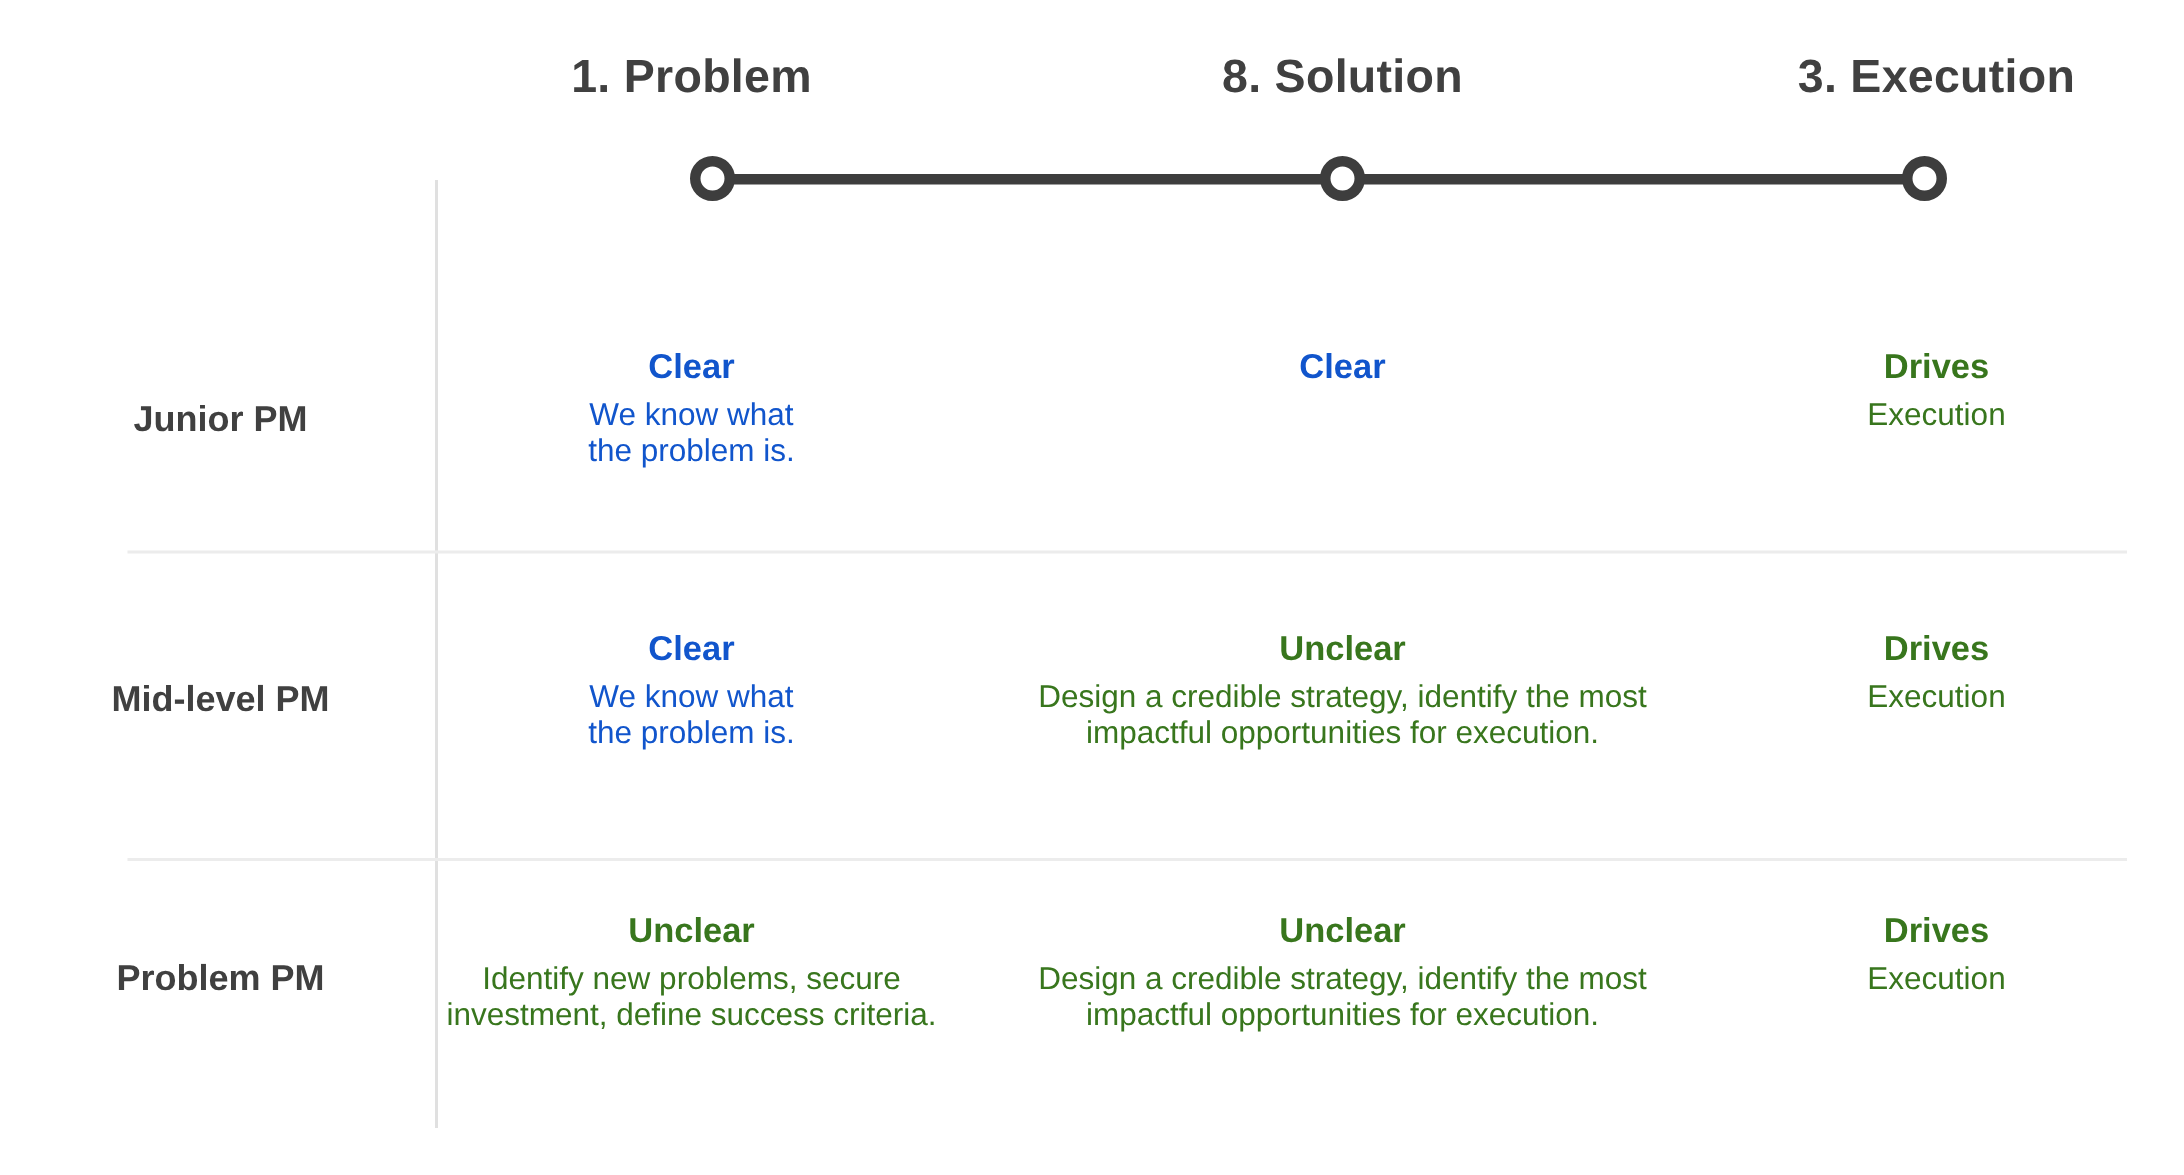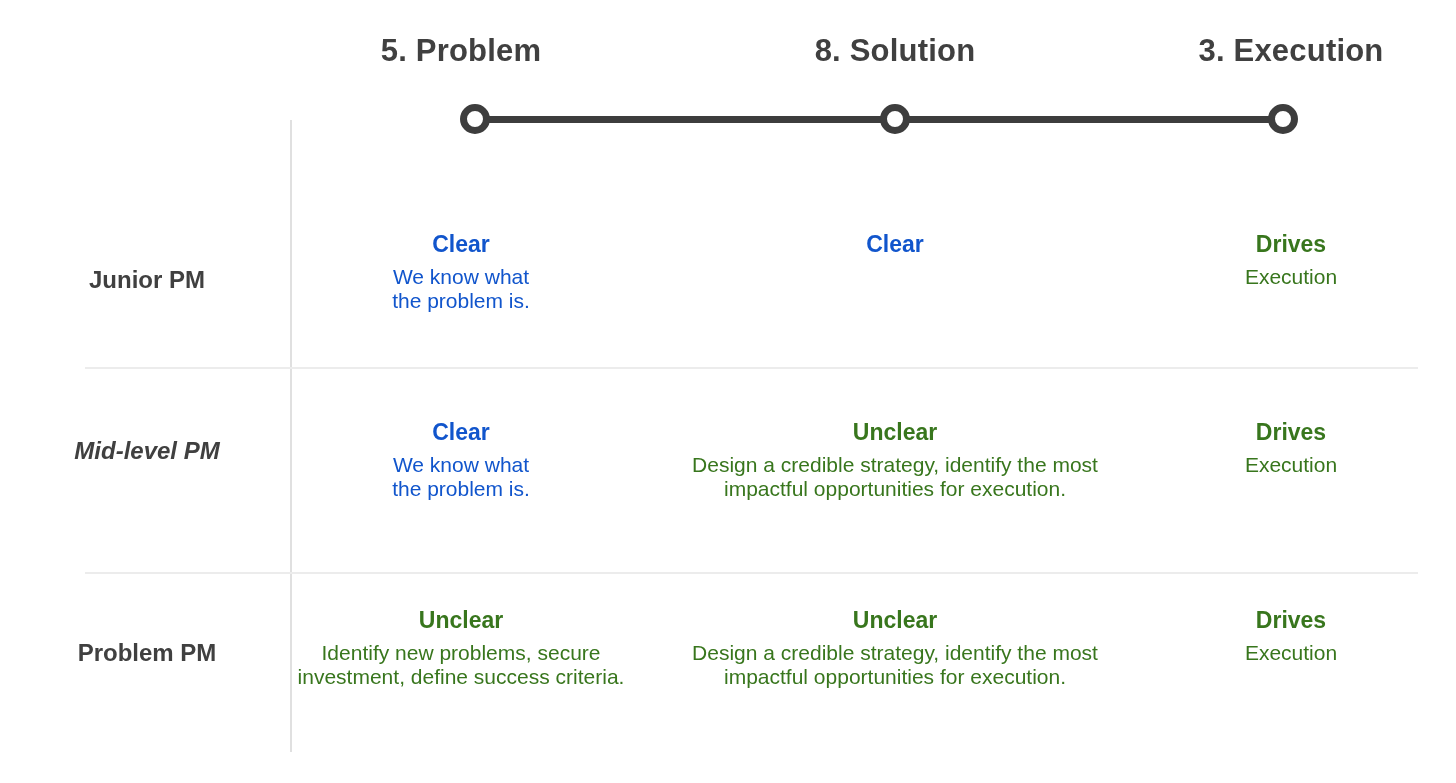--- a/index.html
+++ b/index.html
@@ -68,21 +68,21 @@
     position: absolute;
     left: 0;
     width: 294px;
     text-align: center;
     font-size: 24px;
     font-weight: bold;
     color: #404040;
     line-height: 36px;
   }
   .row-label.r1 { top: 262px; }
-  .row-label.r2 { top: 433px; font-style: italic; }
+  .row-label.r2 { top: 449px; }
   .row-label.r3 { top: 635px; }
 
   
   .cell {
     position: absolute;
     text-align: center;
   }
   .cell .status {
     font-size: 23px;
     font-weight: bold;
@@ -101,21 +101,21 @@
   
   .cell.r1 { top: 226px; }
   .cell.r2 { top: 414px; }
   .cell.r3 { top: 602px; }
 </style>
 </head>
 <body>
 
 <div class="canvas">
 
-  <div class="col-header c1">5. Problem</div>
+  <div class="col-header c1">1. Problem</div>
   <div class="col-header c2">8. Solution</div>
   <div class="col-header c3">3. Execution</div>
 
   <div>
     <div class="timeline-line"></div>
     <div class="timeline-node n1"></div>
     <div class="timeline-node n2"></div>
     <div class="timeline-node n3"></div>
   </div>
 

